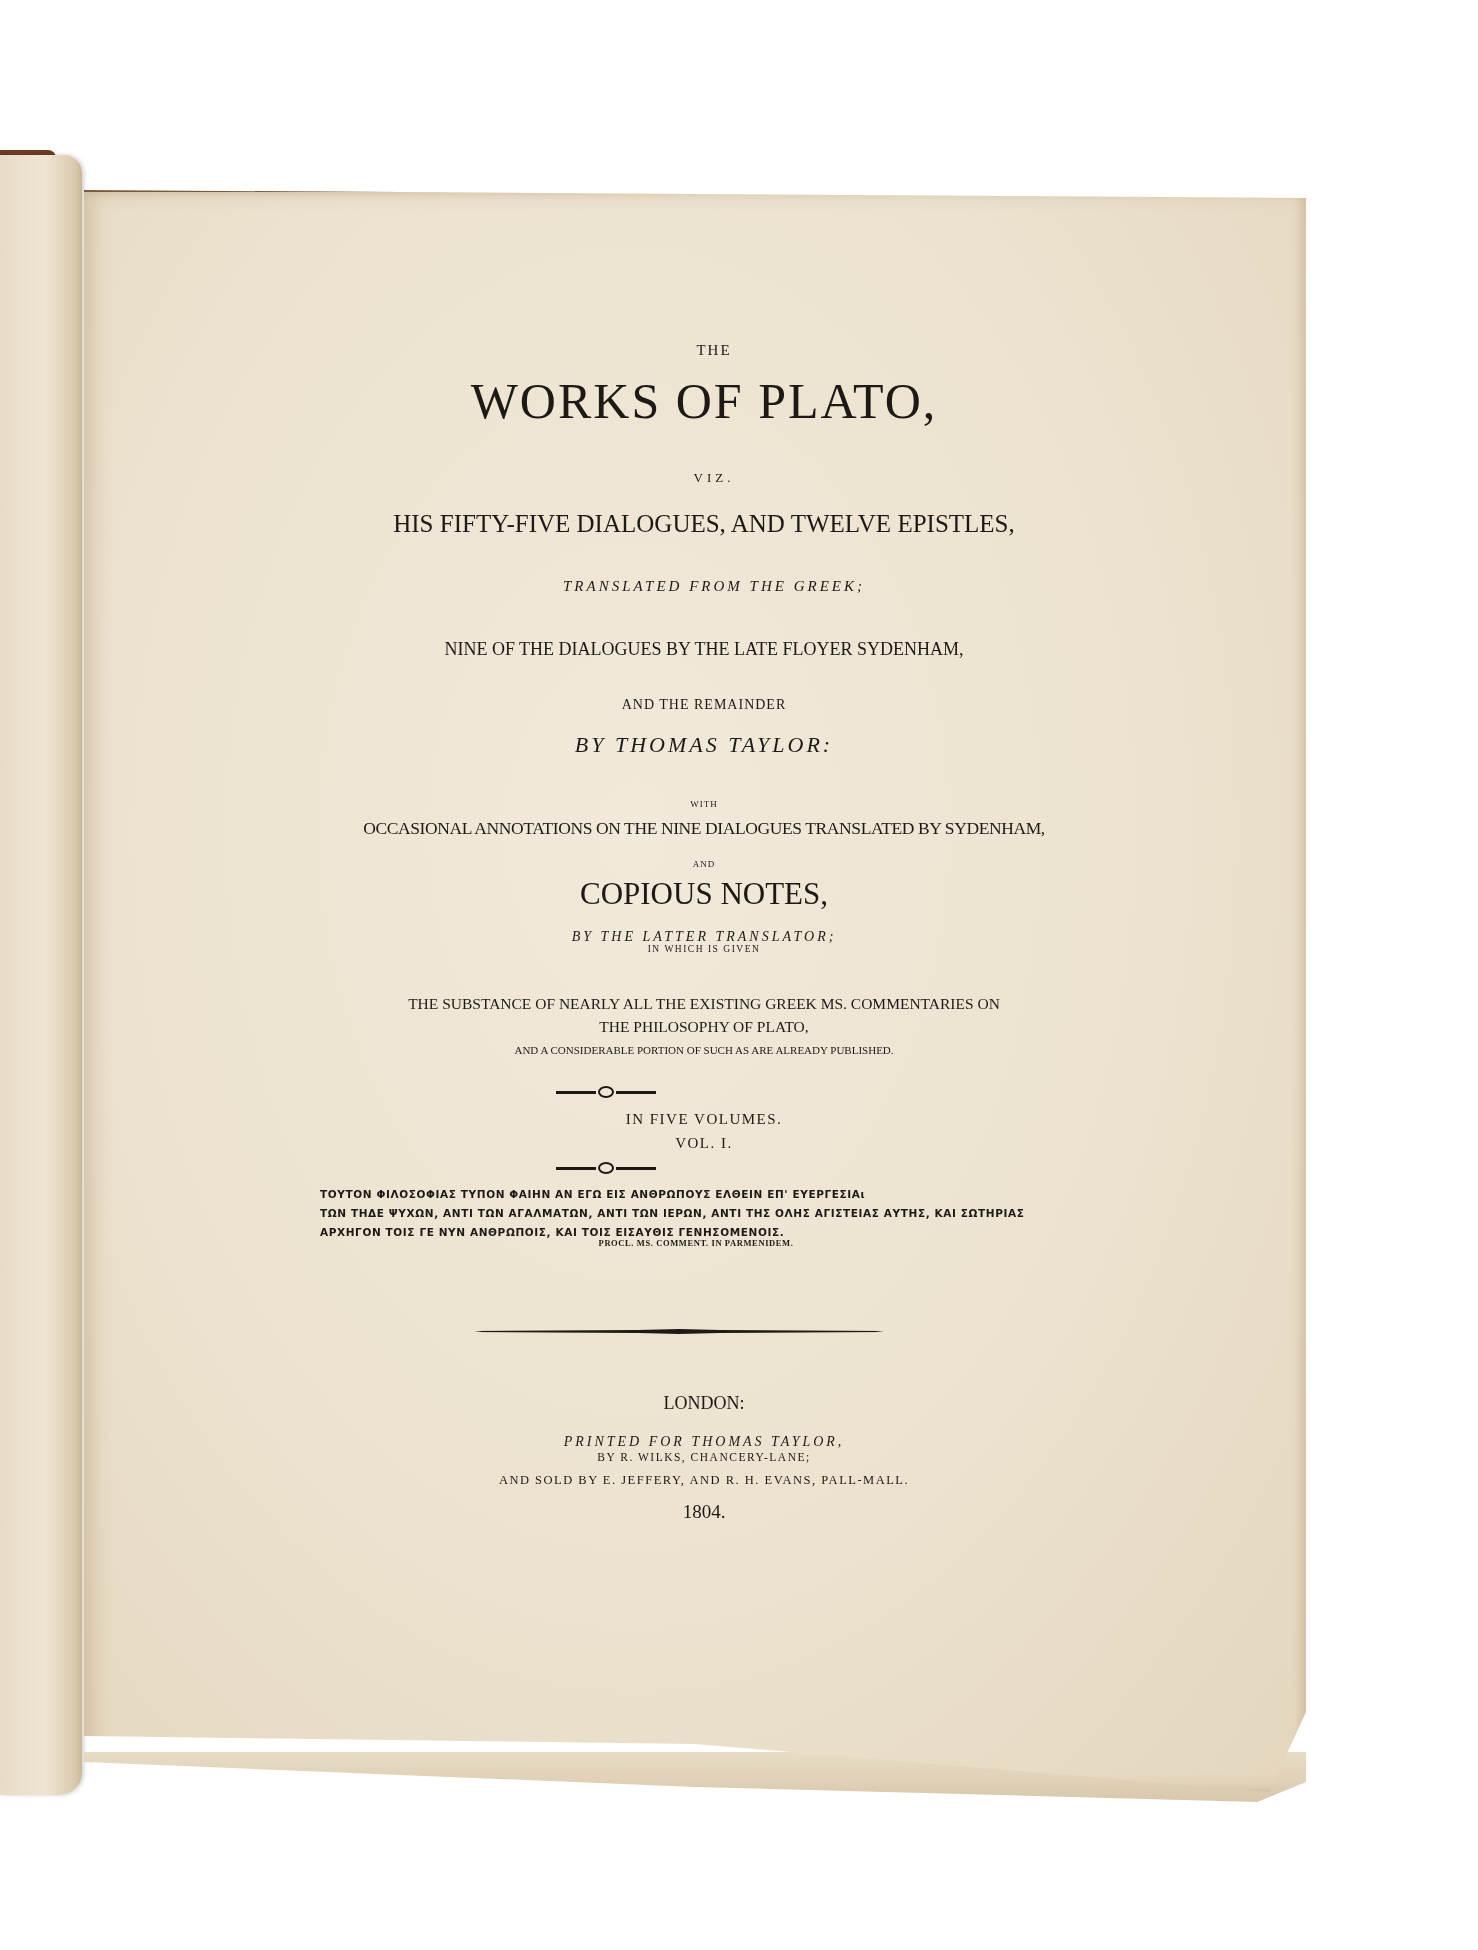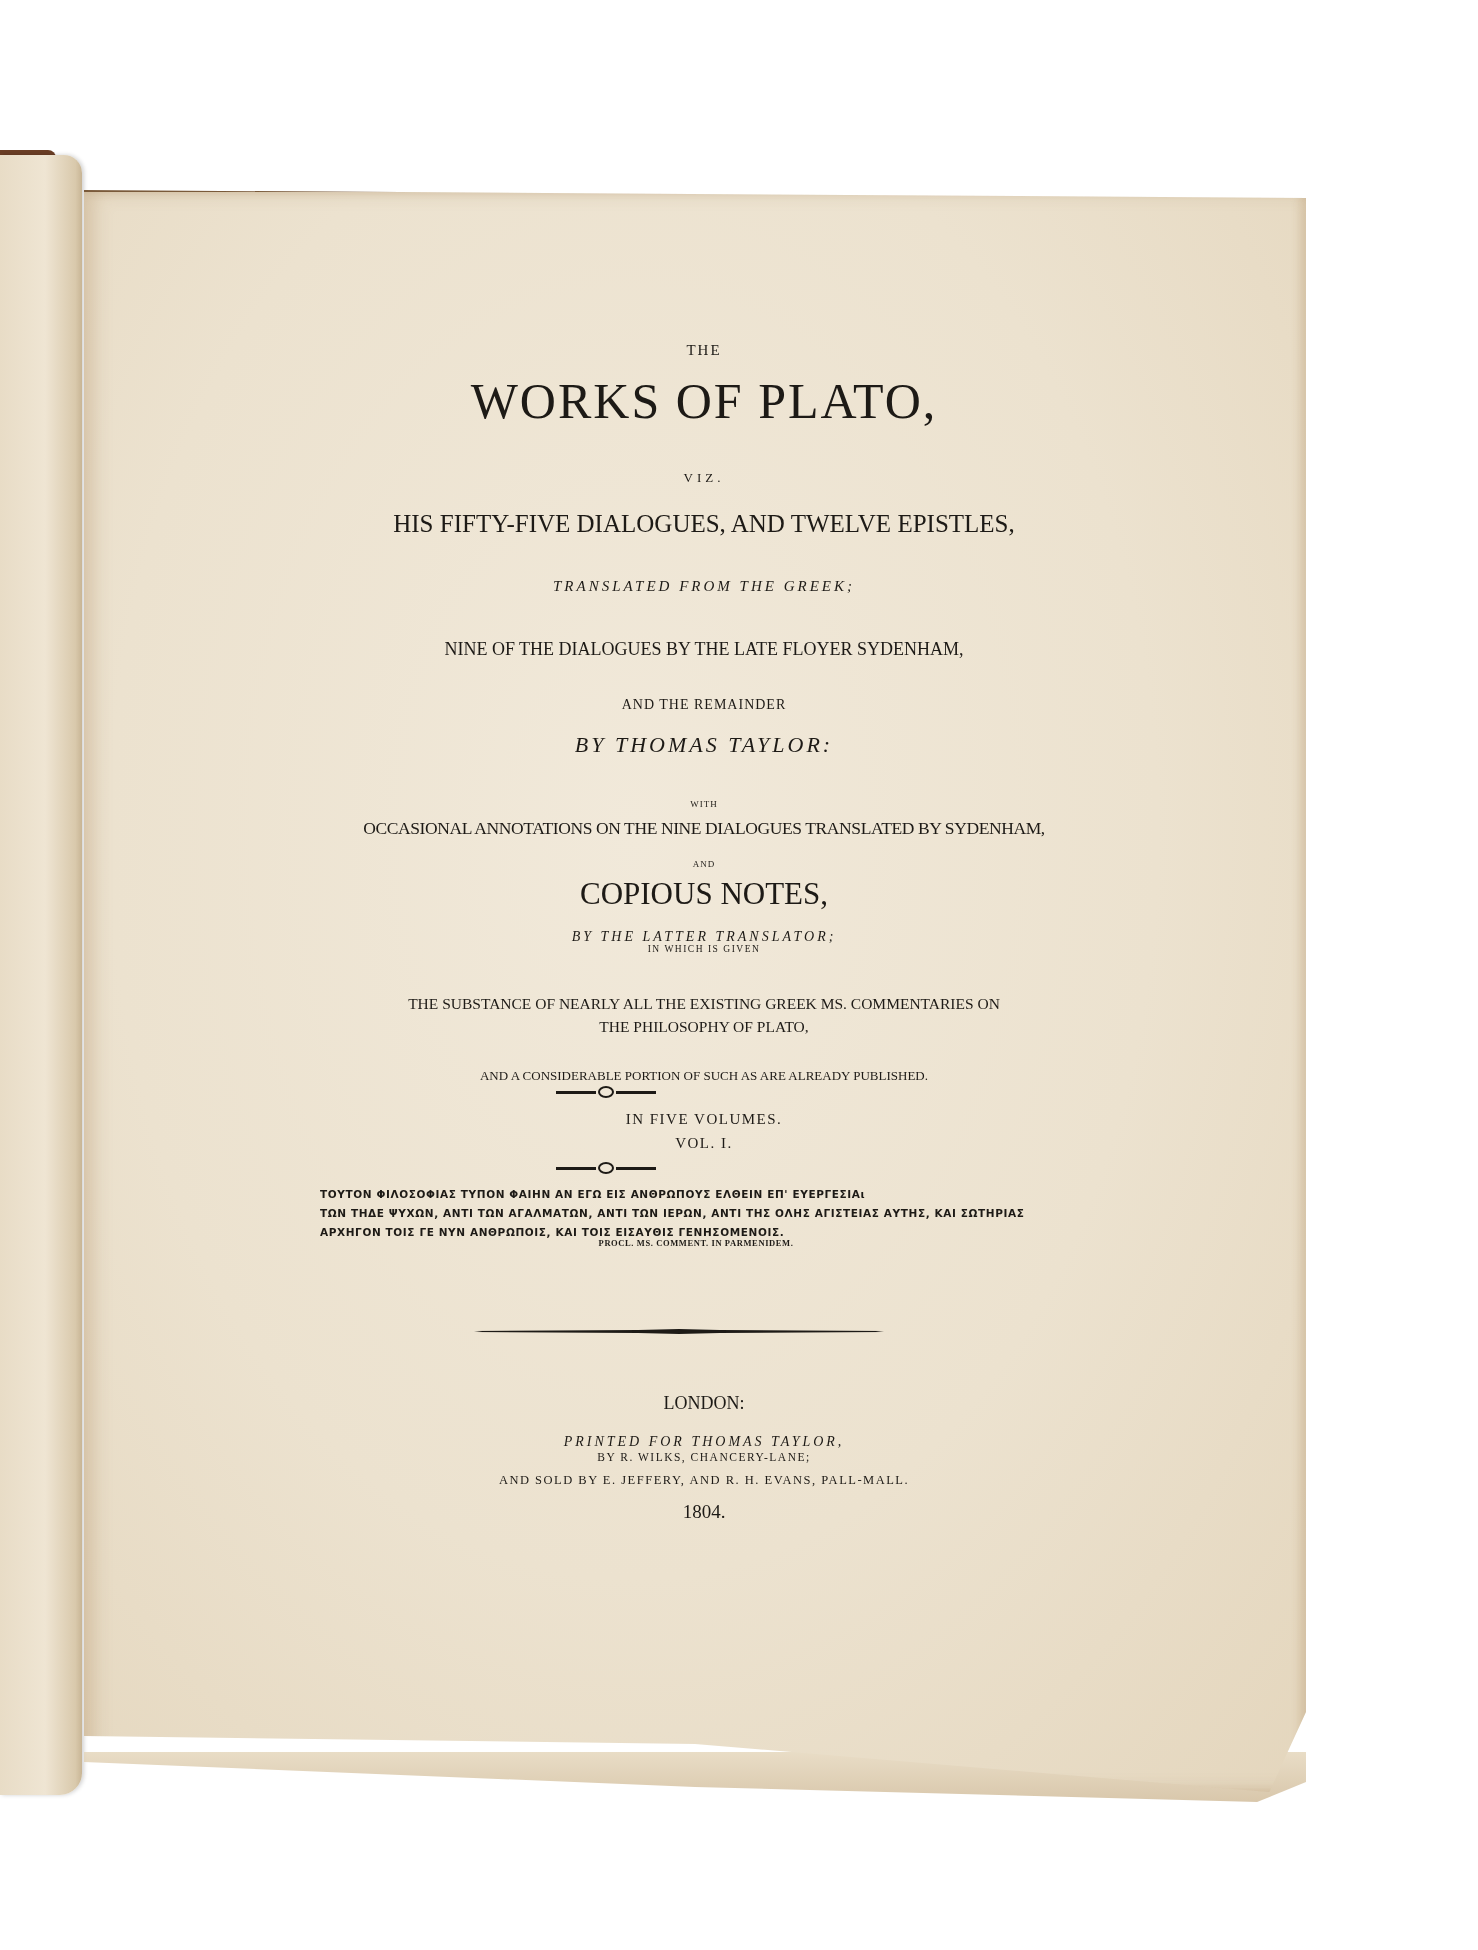--- a/index.html
+++ b/index.html
@@ -9,21 +9,21 @@
       background:linear-gradient(90deg,#e8dcc6 0%,#efe5d3 55%,#d9c9ac 92%,#c8b595 100%);
       border-radius:0 18px 22px 0; box-shadow: 2px 0 4px rgba(0,0,0,0.18); }
   .left-cover { position:absolute; left:0; top:150px; width:56px; height:14px; background:#6b3e25; border-radius:0 8px 0 0; }
   .page { position:absolute; left:84px; top:190px; width:1222px; height:1600px;
       background:radial-gradient(ellipse at 45% 40%, #f1e9da 0%, #ece2cf 55%, #e4d6bd 100%);
       border-top:2px solid #7a5a3a; box-shadow: inset 10px 0 18px rgba(160,120,70,0.25), inset -6px 0 10px rgba(150,110,60,0.2);
       clip-path: polygon(0 0, 100% 0.5%, 100% 95%, 97% 100%, 50% 97%, 0 96.5%); }
   .page-edge-bottom { position:absolute; left:84px; top:1752px; width:1222px; height:50px;
       background:linear-gradient(180deg,#e3d4b8,#cfb996); clip-path: polygon(0 0,100% 0,100% 60%,96% 100%,50% 70%,0 20%); opacity:0.8; }
   .tp { position:absolute; left:0; width:1240px; text-align:center; }
-  .sc { letter-spacing:2px; }
+  .sc { letter-spacing:2px;margin-left:10px; }
   .ornament { position:absolute; display:flex; align-items:center; justify-content:center; }
   .ornament .bar { height:3px; background:#1d1a16; }
   .ornament .dia { width:12px; height:8px; border:2px solid #1d1a16; border-radius:50%; margin:0 2px; }
   .rule { position:absolute; left:390px; width:410px; top:1327px; height:5px;
           background:linear-gradient(90deg,transparent 0%,#1d1a16 2%,#1d1a16 98%,transparent 100%); clip-path: polygon(0 40%,40% 20%,50% 0,60% 20%,100% 40%,100% 60%,60% 80%,50% 100%,40% 80%,0 60%); }
   .greek { position:absolute; left:236px; width:770px; font-family:"DejaVu Sans",sans-serif; font-size:10.5px; font-weight:bold; letter-spacing:0.6px; line-height:19px; }
 </style>
 </head>
 <body>
 
@@ -41,21 +41,21 @@
   <div class="tp" style="top:505px;font-size:14px;letter-spacing:1px;">AND THE REMAINDER</div>
   <div class="tp" style="top:540px;font-size:22px;font-style:italic;letter-spacing:3px;">BY THOMAS TAYLOR:</div>
   <div class="tp" style="top:607px;font-size:9px;letter-spacing:1px;">WITH</div>
   <div class="tp" style="top:626px;font-size:17.5px;letter-spacing:-0.4px;">OCCASIONAL ANNOTATIONS ON THE NINE DIALOGUES TRANSLATED BY SYDENHAM,</div>
   <div class="tp" style="top:667px;font-size:9px;letter-spacing:1px;">AND</div>
   <div class="tp" style="top:684px;font-size:31px;font-family:Liberation Serif, serif;">COPIOUS NOTES,</div>
   <div class="tp" style="top:737px;font-size:14px;font-style:italic;letter-spacing:3px;">BY THE LATTER TRANSLATOR;</div>
   <div class="tp" style="top:752px;font-size:9.5px;letter-spacing:1.5px;">IN WHICH IS GIVEN</div>
   <div class="tp" style="top:803px;font-size:15.5px;">THE SUBSTANCE OF NEARLY ALL THE EXISTING GREEK MS. COMMENTARIES ON</div>
   <div class="tp" style="top:826px;font-size:15.5px;">THE PHILOSOPHY OF PLATO,</div>
-  <div class="tp" style="top:876px;font-size:13px;">AND A CONSIDERABLE PORTION OF SUCH AS ARE ALREADY PUBLISHED.</div>
+  <div class="tp" style="top:852px;font-size:11px;">AND A CONSIDERABLE PORTION OF SUCH AS ARE ALREADY PUBLISHED.</div>
 
   <div class="ornament" style="left:462px;top:894px;width:120px;">
     <div class="bar" style="width:40px;"></div>
       <div class="dia"></div>
       <div class="bar" style="width:40px;"></div>
   </div>
 
   <div class="tp" style="top:919px;font-size:15px;letter-spacing:1.5px;">IN FIVE VOLUMES.</div>
   <div class="tp" style="top:943px;font-size:15px;letter-spacing:1.5px;">VOL. I.</div>
 

